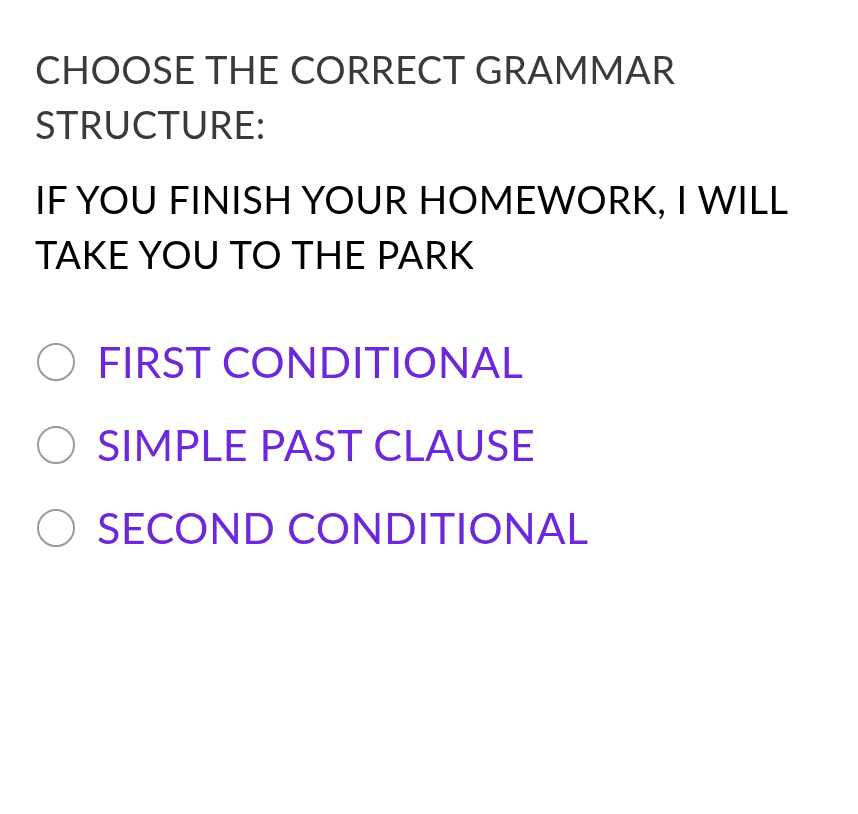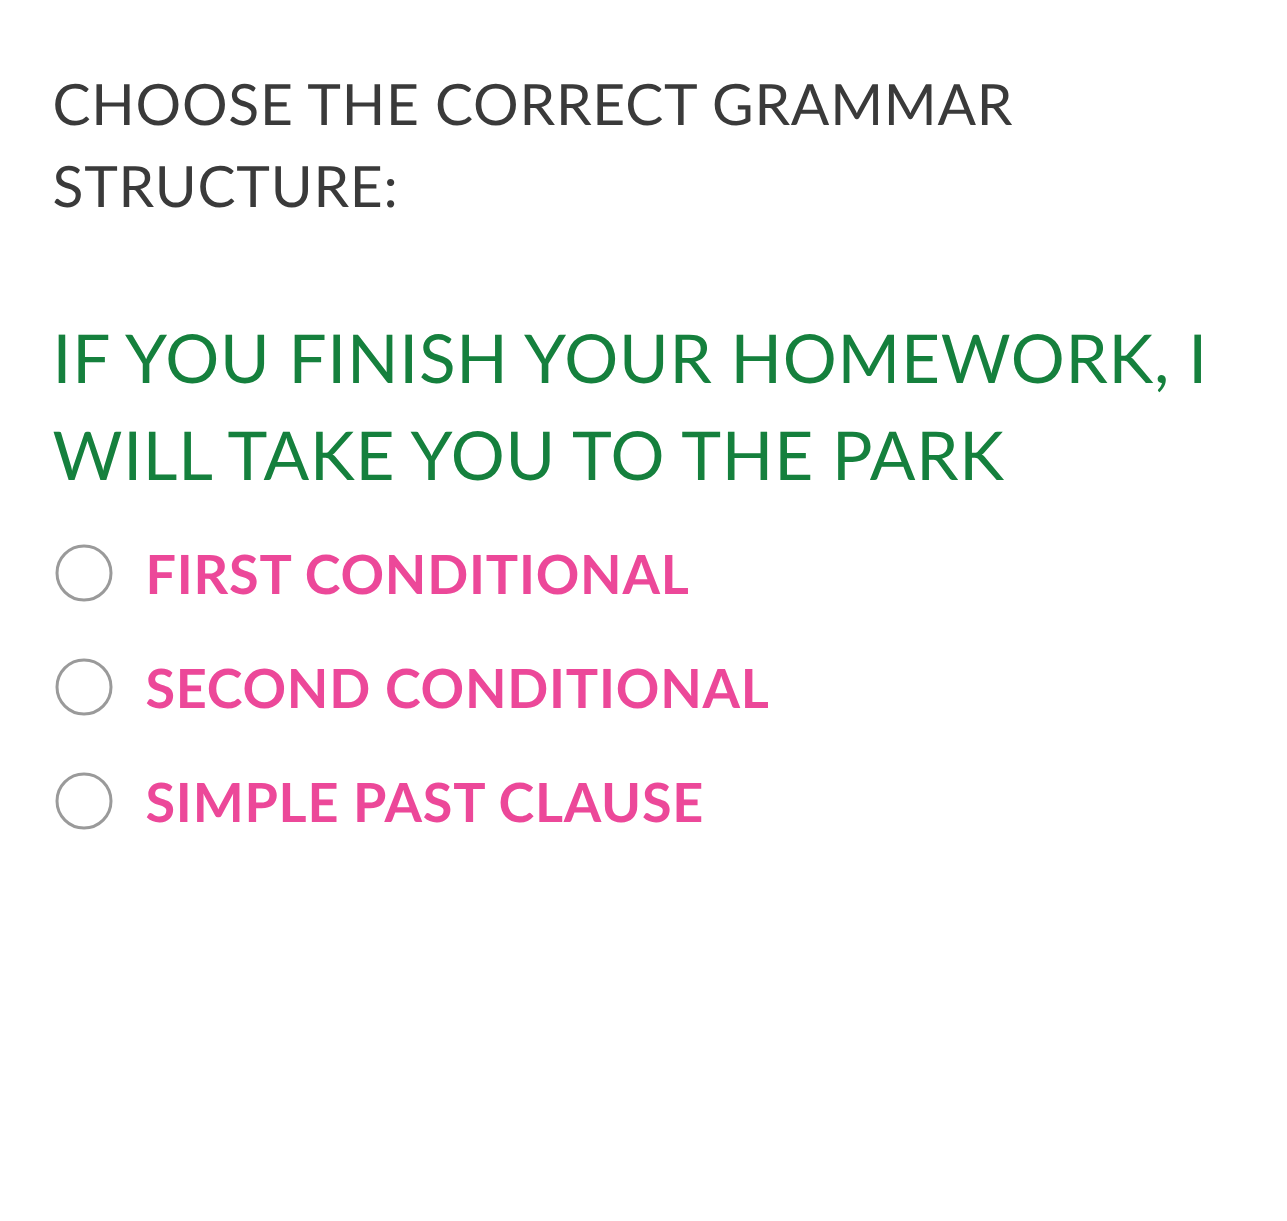--- a/index.html
+++ b/index.html
@@ -13,29 +13,29 @@
       padding: 42px 35px;
       width: 858px;
       color: #3a3a3a;
     }
     .heading-text {
       font-size: 38px;
       font-weight: 400;
       line-height: 1.45;
       letter-spacing: 0.5px;
       color: #3a3a3a;
-      margin-bottom: 54px;
+      margin-bottom: 20px;
     }
     .prompt-text {
-      font-size: 45px;
+      font-size: 38px;
       font-weight: 400;
       line-height: 1.45;
       letter-spacing: 0.5px;
-      color: #15803d;
-      margin-bottom: 23px;
+      color: #000000;
+      margin-bottom: 54px;
     }
     .options {
       display: flex;
       flex-direction: column;
       gap: 32px;
       padding-left: 2px;
     }
     .option {
       display: flex;
       align-items: center;
@@ -44,39 +44,39 @@
     }
     .radio {
       width: 38px;
       height: 38px;
       border: 2px solid #9a9a9a;
       border-radius: 50%;
       flex-shrink: 0;
       background: #ffffff;
     }
     .option-label {
-      font-size: 36px;
-      font-weight: 700;
+      font-size: 43px;
+      font-weight: 400;
       letter-spacing: 0.5px;
-      color: #ec4899;
+      color: #6d28d9;
     }
   </style>
 </head>
 <body>
 
 <div class="heading-text">CHOOSE THE CORRECT GRAMMAR STRUCTURE:</div>
 
 <div class="prompt-text">IF YOU FINISH YOUR HOMEWORK, I WILL TAKE YOU TO THE PARK</div>
 
 <div class="options">
   <div class="option">
     <span class="radio"></span>
     <span class="option-label">FIRST CONDITIONAL</span>
   </div>
   <div class="option">
     <span class="radio"></span>
-    <span class="option-label">SECOND CONDITIONAL</span>
+    <span class="option-label">SIMPLE PAST CLAUSE</span>
   </div>
   <div class="option">
     <span class="radio"></span>
-    <span class="option-label">SIMPLE PAST CLAUSE</span>
+    <span class="option-label">SECOND CONDITIONAL</span>
   </div>
 </div>
 
 </body></html>

